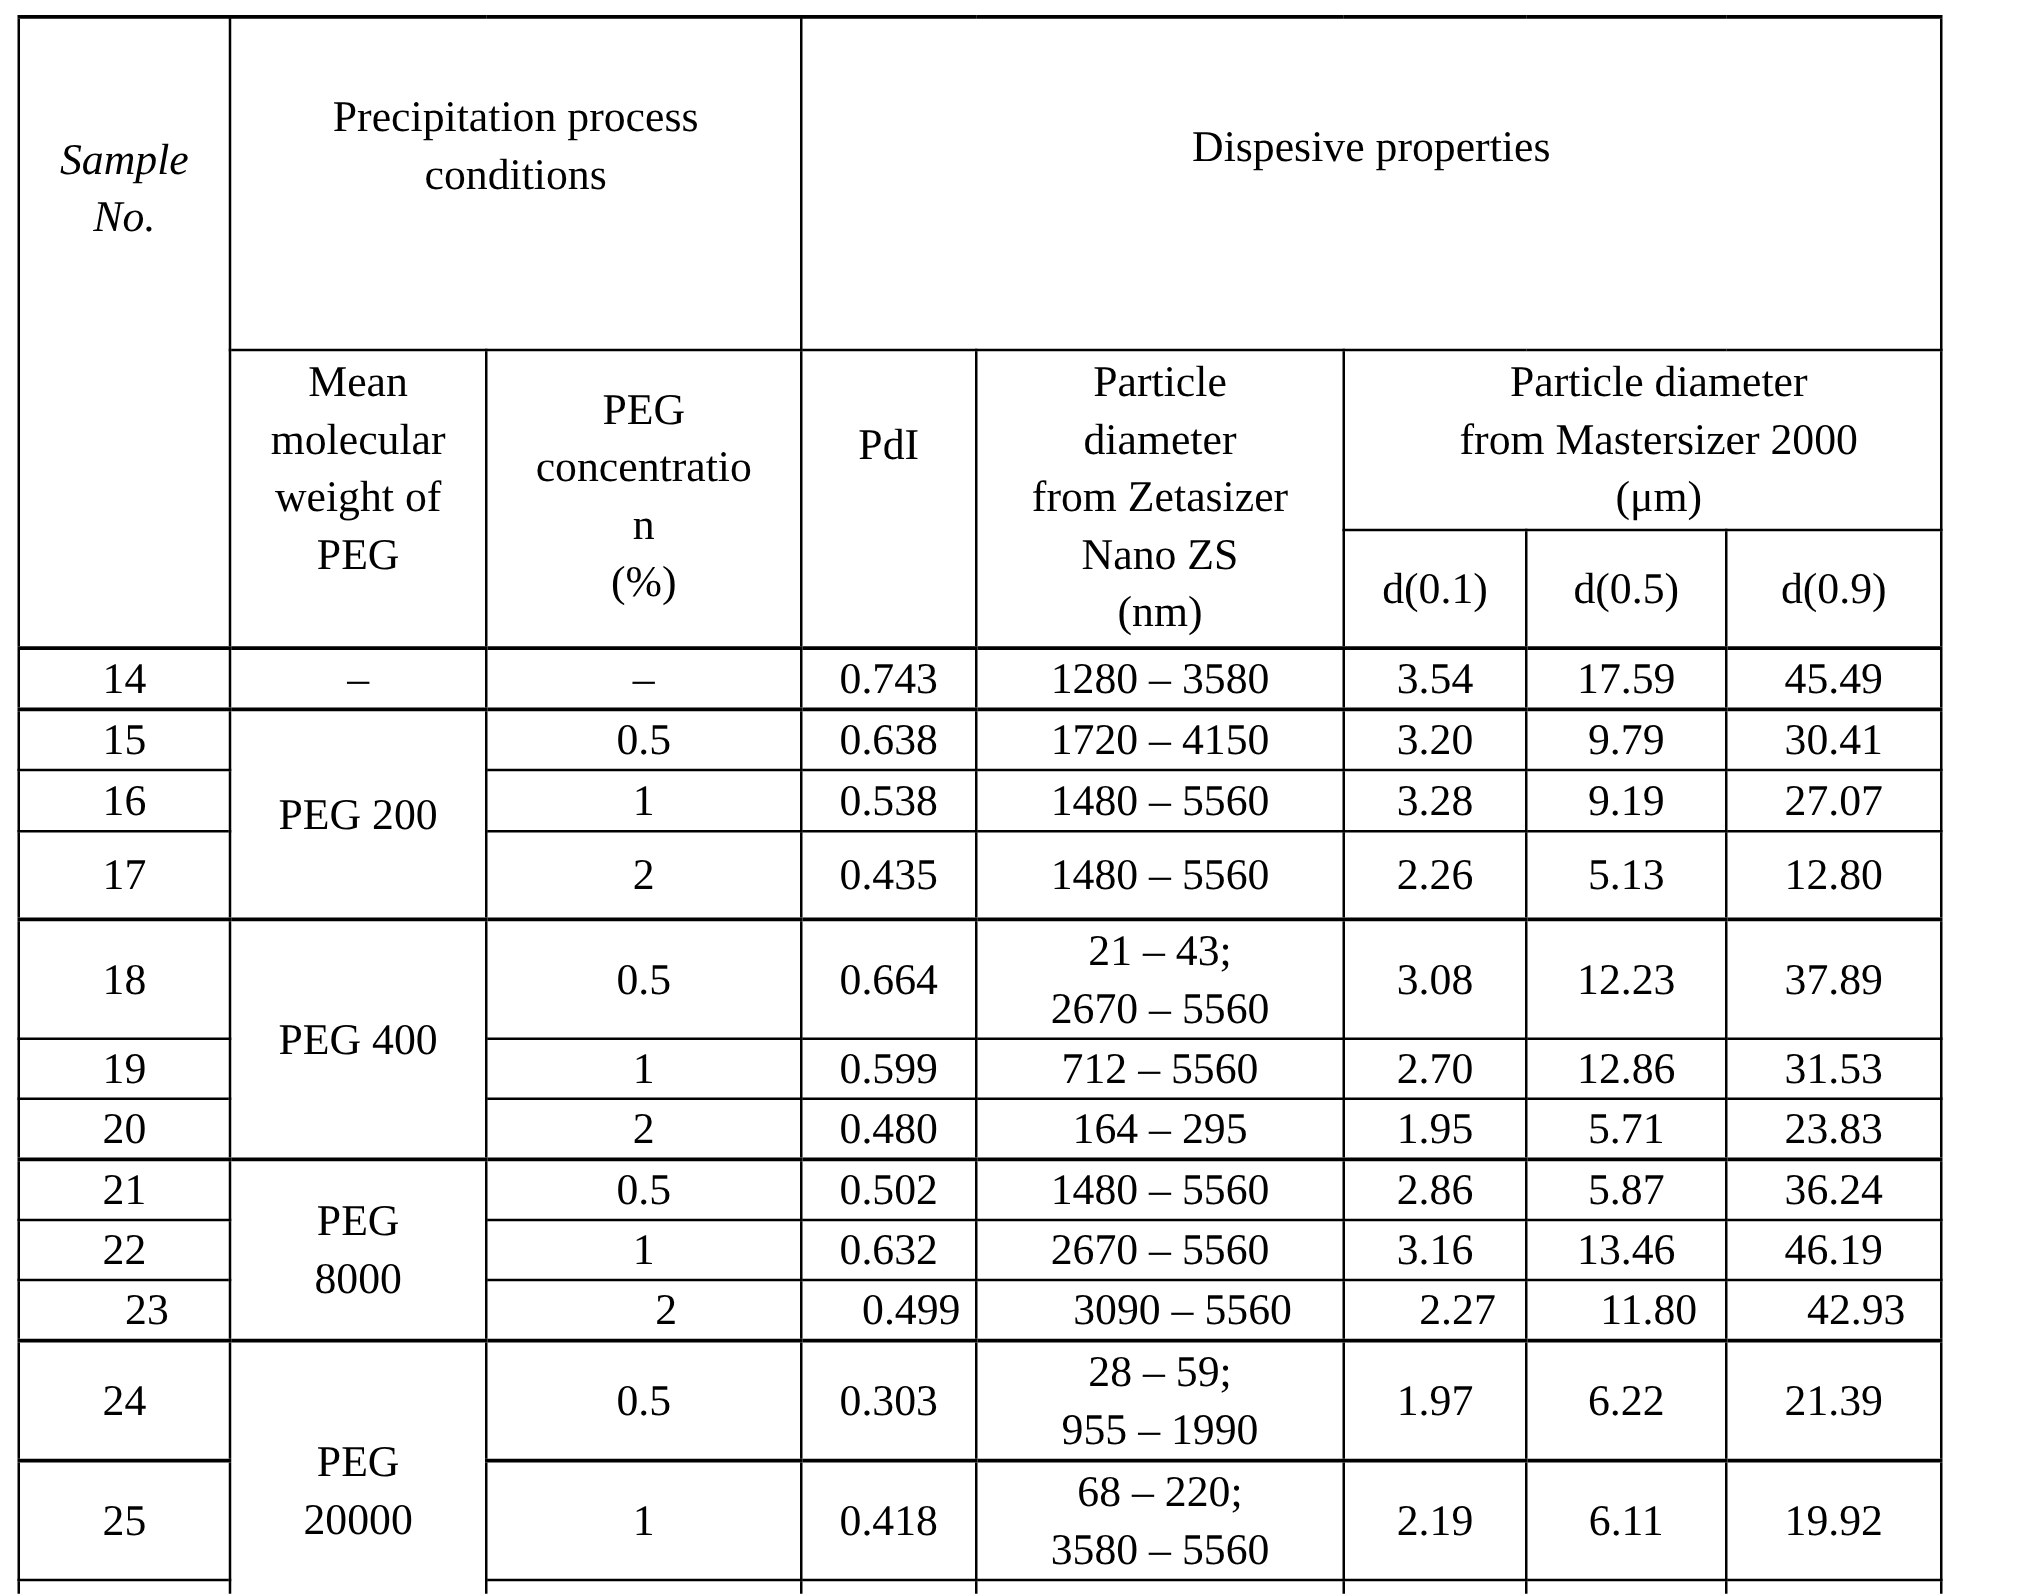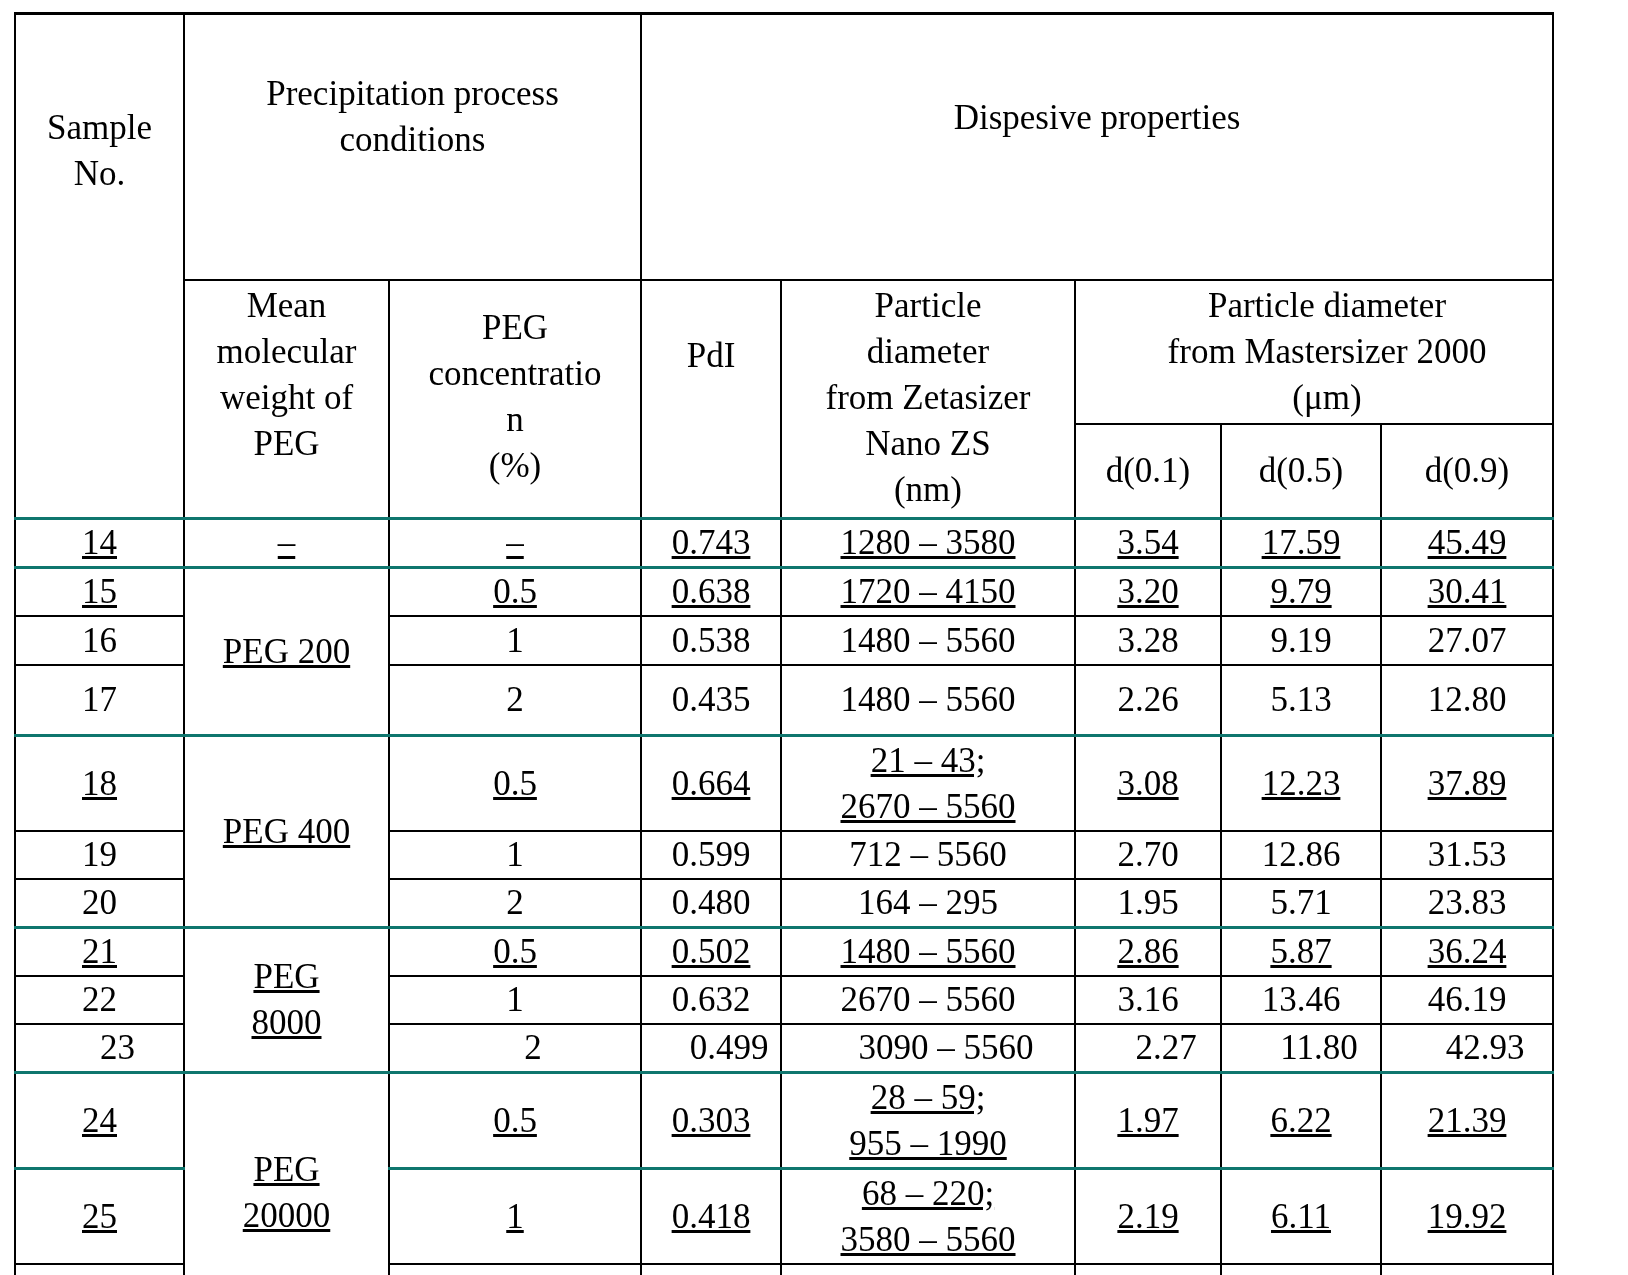--- a/index.html
+++ b/index.html
@@ -30,42 +30,42 @@
     tr.r17 td { height: 68px; }
     tr.r18 td { height: 93px; }
     tr.r19 td { height: 45px; }
     tr.r20 td { height: 46px; }
     tr.r21 td { height: 46px; }
     tr.r22 td { height: 46px; }
     tr.r23 td { height: 46px; padding-left: 38px; }
     tr.r24 td { height: 93px; }
     tr.r25 td { height: 93px; }
     tr.r26 td { height: 46px; }
-    .thick-top td { border-top: 3px solid #0f766e; text-decoration: underline; }
+    .thick-top td { border-top: 3px solid #000000; }
     .ml { display: block; }
     .top-align { vertical-align: top; padding-top: 2px; }
   </style>
 </head>
 <body>
 
 <div class="tbl-wrap">
 <table>
   <colgroup>
     <col style="width:169px">
     <col style="width:205px">
     <col style="width:252px">
     <col style="width:140px">
     <col style="width:294px">
     <col style="width:146px">
     <col style="width:160px">
     <col style="width:172px">
   </colgroup>
   <thead>
     <tr>
-      <th rowspan="3" style="vertical-align:top; padding-top:90px;">
+      <th rowspan="3" style="vertical-align:top; padding-top:90px;font-style:italic;">
         <span class="ml">Sample</span>
         <span class="ml">No.</span>
       </th>
       <th colspan="2" class="h1" style="vertical-align:top; padding-top:56px;">
         <span class="ml">Precipitation process</span>
         <span class="ml">conditions</span>
       </th>
       <th colspan="5" class="h1" style="vertical-align:top; padding-top:80px;">Dispesive properties</th>
     </tr>
     <tr>

